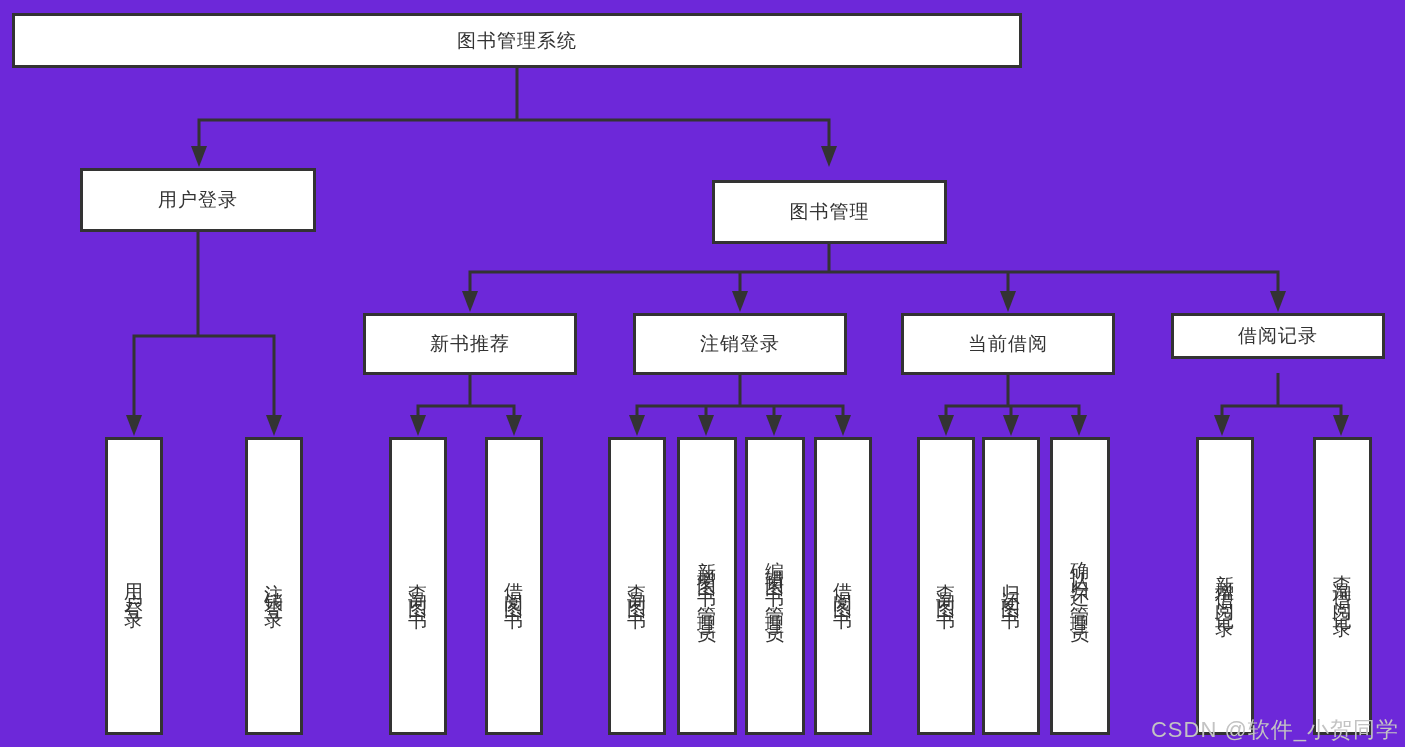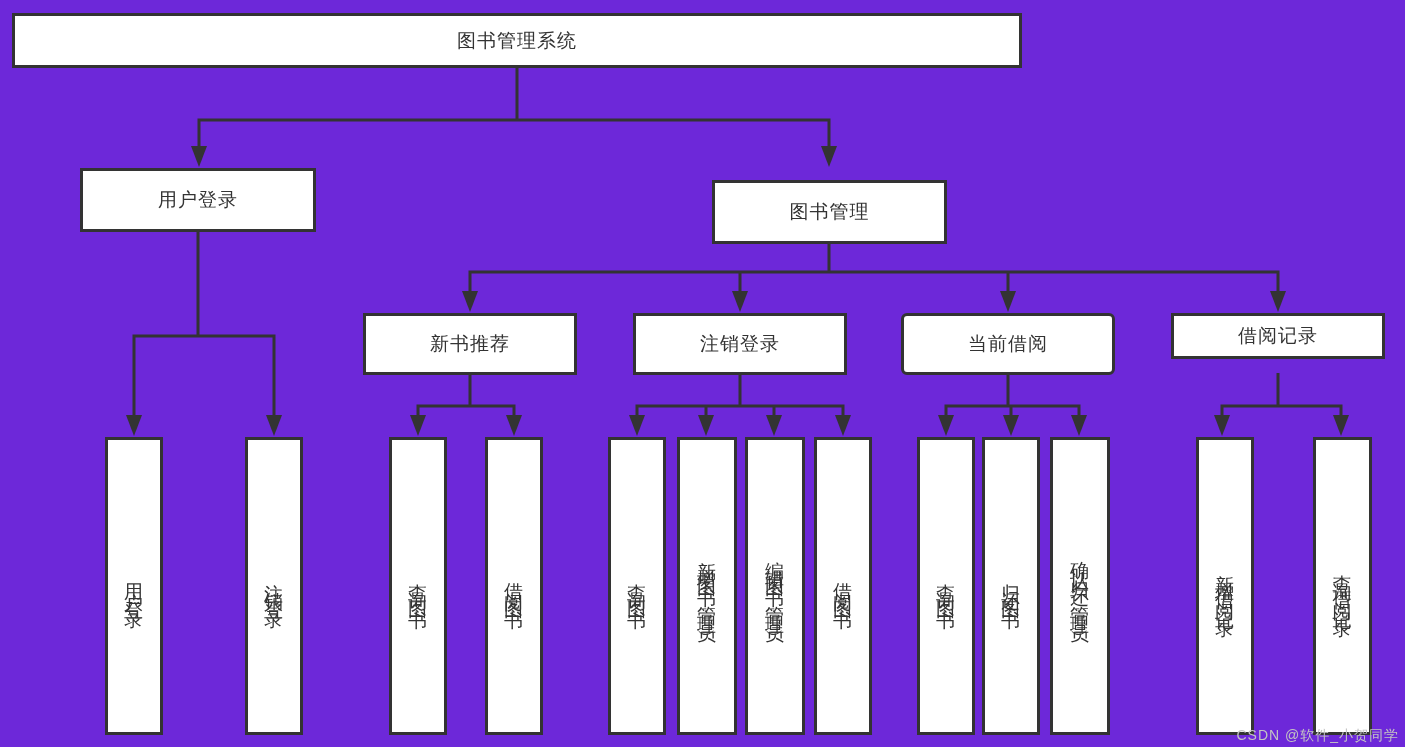--- a/index.html
+++ b/index.html
@@ -47,21 +47,21 @@
   #connectors {
     position: absolute;
     left: 0; top: 0;
     width: 1405px; height: 747px;
     pointer-events: none;
   }
   .watermark {
     position: absolute;
     right: 6px;
     bottom: 2px;
-    font-size: 14px;
+    font-size: 22px;
     color: #c3c3c3;
     letter-spacing: 1px;
     z-index: 5;
   }
 </style>
 </head>
 <body>
 
 <div id="canvas">
 
@@ -96,21 +96,21 @@
     </g>
   </svg>
 
   <div class="node" style="left:12px; top:13px; width:1010px; height:55px;">图书管理系统</div>
 
   <div class="node" style="left:80px; top:168px; width:236px; height:64px;">用户登录</div>
   <div class="node" style="left:712px; top:168px; width:235px; height:64px;margin-top:12px;">图书管理</div>
 
   <div class="node" style="left:363px; top:313px; width:214px; height:62px;">新书推荐</div>
   <div class="node" style="left:633px; top:313px; width:214px; height:62px;">注销登录</div>
-  <div class="node" style="left:901px; top:313px; width:214px; height:62px;border-radius:6px;">当前借阅</div>
+  <div class="node" style="left:901px; top:313px; width:214px; height:62px;">当前借阅</div>
   <div class="node" style="left:1171px; top:313px; width:214px; height:46px;">借阅记录</div>
 
   <div class="leaf" style="left:105px;">
     <span class="vtext">用户登录</span>
   </div>
   <div class="leaf" style="left:245px;">
     <span class="vtext">注销登录</span>
   </div>
 
   <div class="leaf" style="left:389px;">

